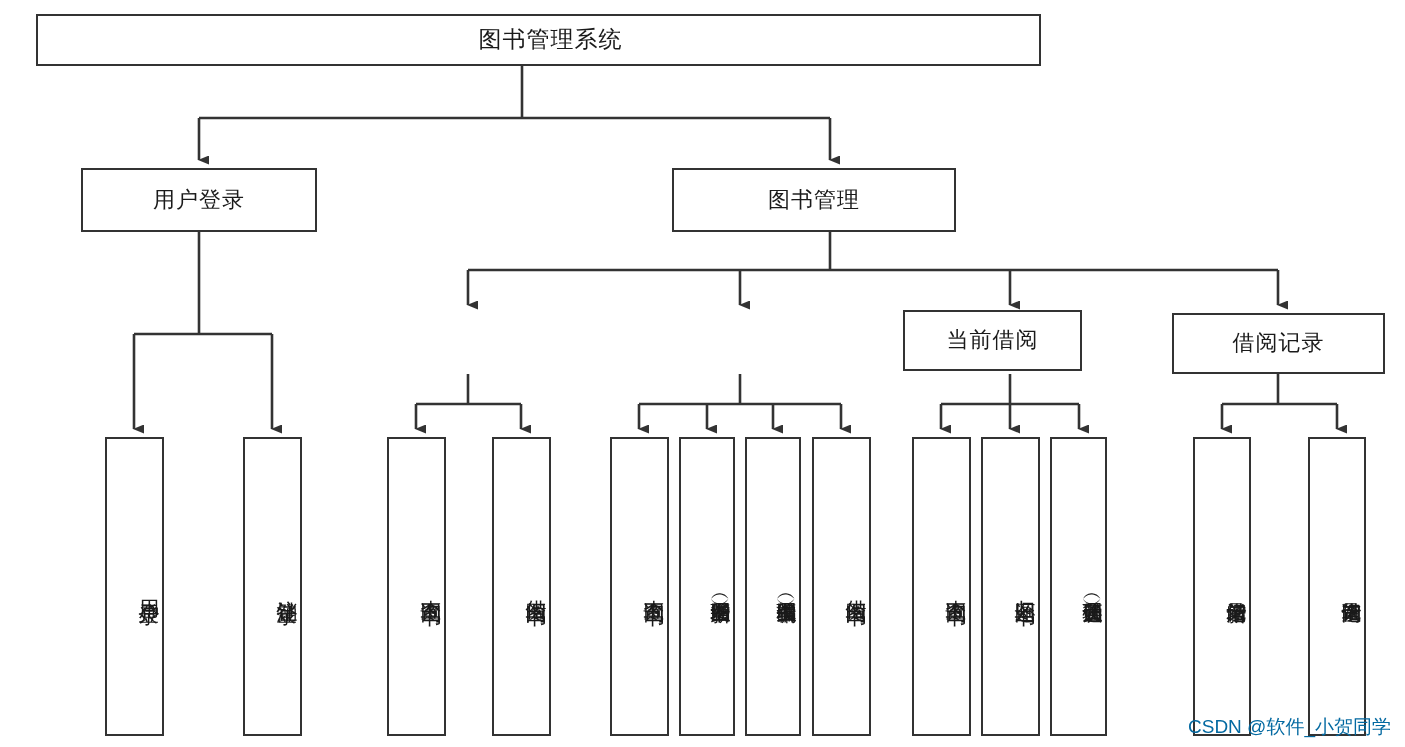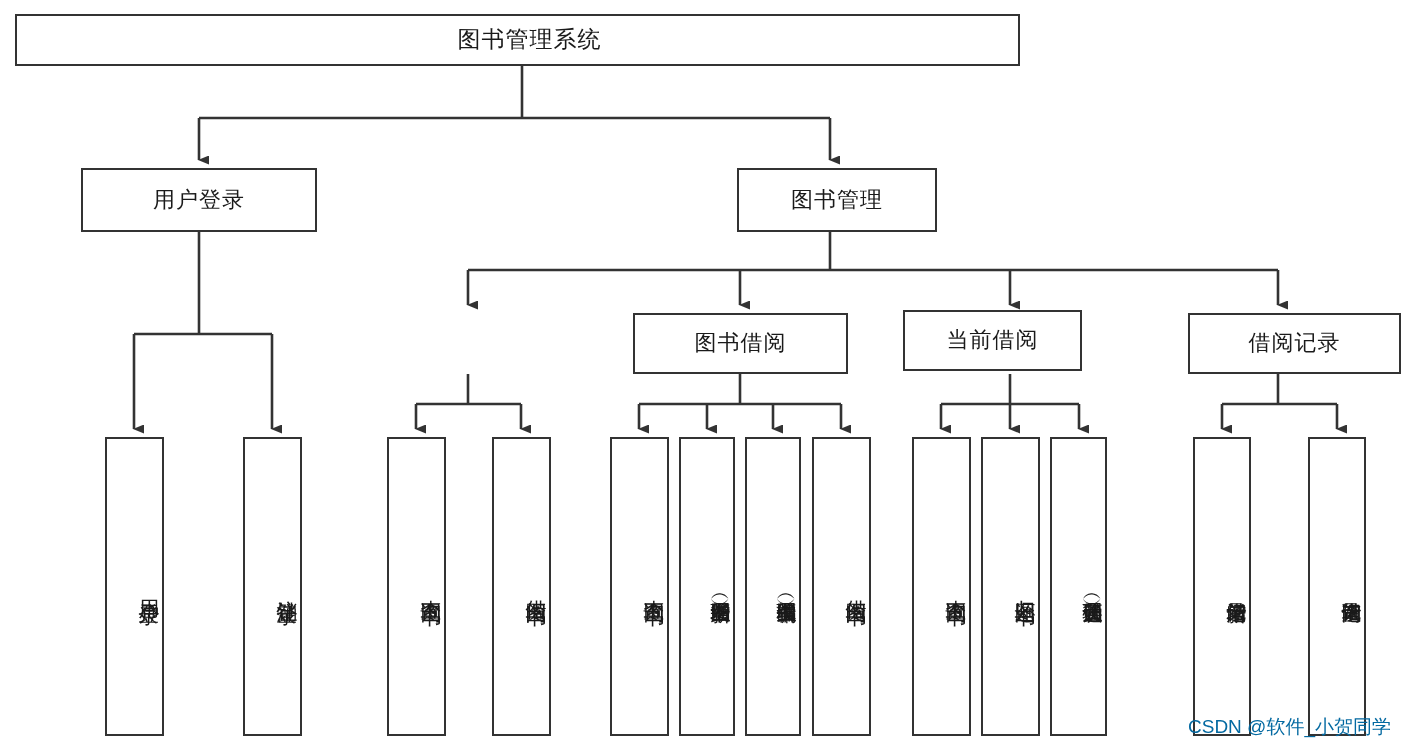--- a/index.html
+++ b/index.html
@@ -122,42 +122,39 @@
       <path d="M 1010,404 L 1010,429" marker-end="url(#arrowhead)"></path>
       <path d="M 1079,404 L 1079,429" marker-end="url(#arrowhead)"></path>
 
       <path d="M 1278,374 L 1278,404"></path>
       <path d="M 1222,404 L 1337,404"></path>
       <path d="M 1222,404 L 1222,429" marker-end="url(#arrowhead)"></path>
       <path d="M 1337,404 L 1337,429" marker-end="url(#arrowhead)"></path>
     </g>
   </svg>
 
-  <div class="node node-h node-root" style="left:15px; top:14px; width:1005px; height:52px;padding-left:24px;">
+  <div class="node node-h node-root" style="left:36px; top:14px; width:1005px; height:52px;padding-left:24px;">
     <span>图书管理系统</span>
   </div>
 
   <div class="node node-h" style="left:81px; top:168px; width:236px; height:64px;">
     <span>用户登录</span>
   </div>
 
-  <div class="node node-h" style="left:737px; top:168px; width:200px; height:64px;">
+  <div class="node node-h" style="left:672px; top:168px; width:284px; height:64px;">
     <span>图书管理</span>
   </div>
 
 
-  <div class="node node-h" style="left:633px; top:313px; width:215px; height:61px;">
-    <span>图书借阅</span>
-  </div>
 
   <div class="node node-h" style="left:903px; top:310px; width:179px; height:61px;">
     <span>当前借阅</span>
   </div>
 
-  <div class="node node-h" style="left:1172px; top:313px; width:213px; height:61px;margin-left:16px;">
+  <div class="node node-h" style="left:1172px; top:313px; width:213px; height:61px;">
     <span>借阅记录</span>
   </div>
 
   <div class="node node-v" style="left:105px; top:437px; width:59px; height:299px;">
     <span>用户登录</span>
   </div>
 
   <div class="node node-v" style="left:243px; top:437px; width:59px; height:299px;">
     <span>注销登录</span>
   </div>

